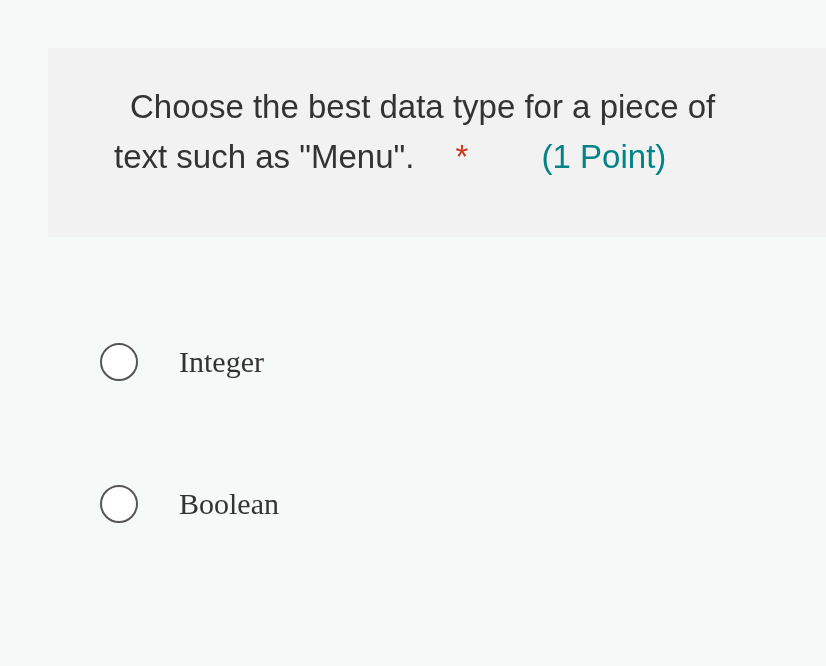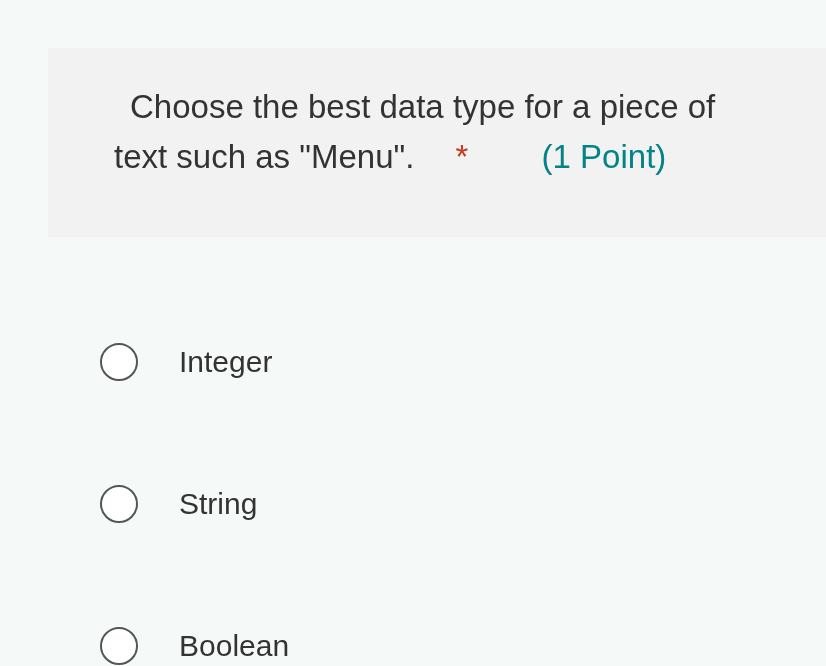--- a/index.html
+++ b/index.html
@@ -46,20 +46,21 @@
       border: 2px solid #555;
       border-radius: 50%;
       background: #fff;
       flex-shrink: 0;
       margin-right: 25px;
     }
     .option-label {
       font-size: 30px;
       color: #333;
       font-weight: 400;
+      font-family: Liberation Serif, serif;
     }
   </style>
 </head>
 <body>
 
 <div class="question-header">
   <div class="question-text">
     <span>Choose the best data type for a piece of text such as "Menu".</span>
     <span class="required-marker">*</span>
     <span> </span>
@@ -67,19 +68,15 @@
   </div>
 </div>
 
 <div class="options-container">
   <div class="option-row">
     <div class="radio-circle"></div>
     <div class="option-label">Integer</div>
   </div>
   <div class="option-row">
     <div class="radio-circle"></div>
-    <div class="option-label">String</div>
-  </div>
-  <div class="option-row">
-    <div class="radio-circle"></div>
     <div class="option-label">Boolean</div>
   </div>
 </div>
 
 </body></html>

